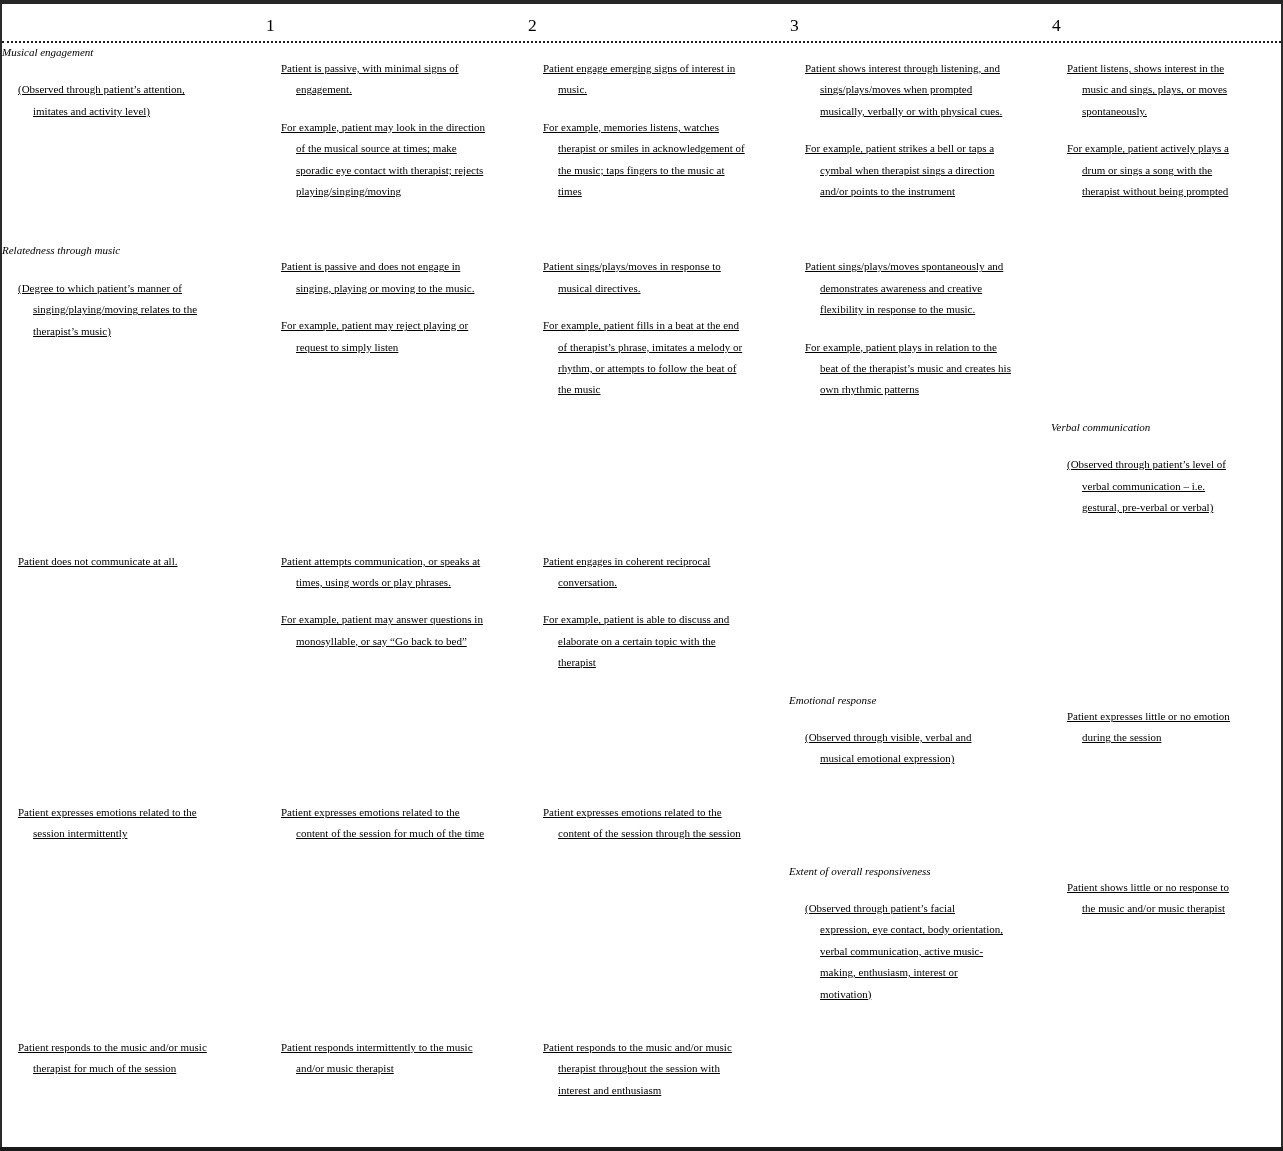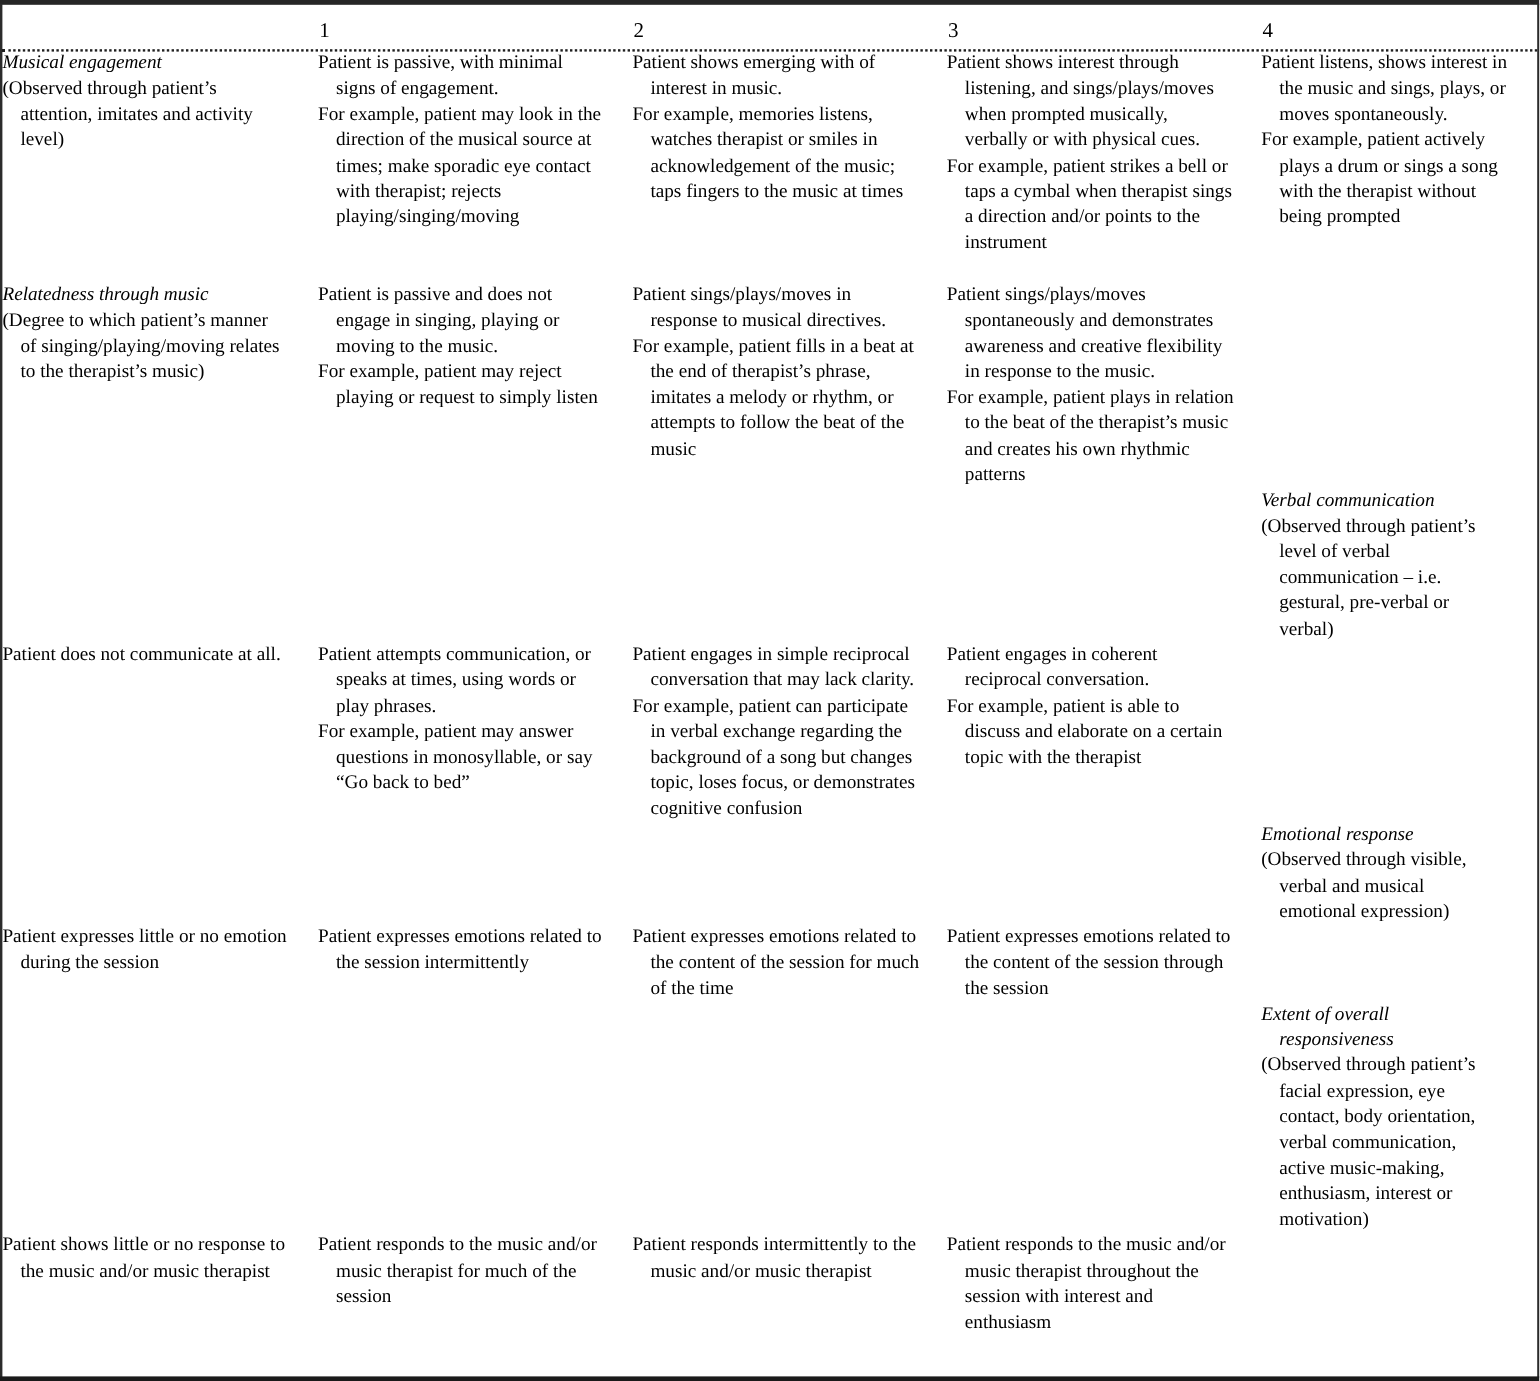--- a/index.html
+++ b/index.html
@@ -77,34 +77,35 @@
     font-size: 17.5px;
     line-height: 1;
     padding: 13px 0 13px 0;
     height: 38px;
     box-sizing: border-box;
   }
   .hdr-cell.num { padding-left: 1px; }
   .hdr-spacer { }
 
   .cell {
-    font-size: 16px;
+    font-size: 11px;
     line-height: 21.4px;
     padding: 0;
     box-sizing: border-box;
     vertical-align: top;
   }
   .cell-crit { padding-right: 30px; }
   .cell-score { padding-right: 22px; }
 
   
   .para {
-    margin: 0;
+    margin: 16px;
     padding-left: 15px;
     text-indent: -15px;
+    text-decoration: underline;
   }
   .crit-title {
     font-style: italic;
     margin: 0;
     padding-left: 15px;
     text-indent: -15px;
   }
   .row-gap {
     height: 22px;
   }
@@ -129,21 +130,21 @@
       <div class="hdr-cell num">4</div>
       <div class="cell cell-crit">
         <p class="crit-title">Musical engagement</p>
         <p class="para">(Observed through patient’s attention, imitates and activity level)</p>
       </div>
       <div class="cell cell-score">
         <p class="para">Patient is passive, with minimal signs of engagement.</p>
         <p class="para">For example, patient may look in the direction of the musical source at times; make sporadic eye contact with therapist; rejects playing/singing/moving</p>
       </div>
       <div class="cell cell-score">
-        <p class="para">Patient shows emerging with of interest in music.</p>
+        <p class="para">Patient engage emerging signs of interest in music.</p>
         <p class="para">For example, memories listens, watches therapist or smiles in acknowledgement of the music; taps fingers to the music at times</p>
       </div>
       <div class="cell cell-score">
         <p class="para">Patient shows interest through listening, and sings/plays/moves when prompted musically, verbally or with physical cues.</p>
         <p class="para">For example, patient strikes a bell or taps a cymbal when therapist sings a direction and/or points to the instrument</p>
       </div>
       <div class="cell cell-score">
         <p class="para">Patient listens, shows interest in the music and sings, plays, or moves spontaneously.</p>
         <p class="para">For example, patient actively plays a drum or sings a song with the therapist without being prompted</p>
       </div>
@@ -178,24 +179,20 @@
         <p class="para">(Observed through patient’s level of verbal communication – i.e. gestural, pre-verbal or verbal)</p>
       </div>
       <div class="cell cell-score">
         <p class="para">Patient does not communicate at all.</p>
       </div>
       <div class="cell cell-score">
         <p class="para">Patient attempts communication, or speaks at times, using words or play phrases.</p>
         <p class="para">For example, patient may answer questions in monosyllable, or say “Go back to bed”</p>
       </div>
       <div class="cell cell-score">
-        <p class="para">Patient engages in simple reciprocal conversation that may lack clarity.</p>
-        <p class="para">For example, patient can participate in verbal exchange regarding the background of a song but changes topic, loses focus, or demonstrates cognitive confusion</p>
-      </div>
-      <div class="cell cell-score">
         <p class="para">Patient engages in coherent reciprocal conversation.</p>
         <p class="para">For example, patient is able to discuss and elaborate on a certain topic with the therapist</p>
       </div>
       <div class="row-gap"></div>
       <div class="row-gap"></div>
       <div class="row-gap"></div>
       <div class="row-gap"></div>
       <div class="row-gap"></div>
       <div class="cell cell-crit">
         <p class="crit-title">Emotional response</p>

